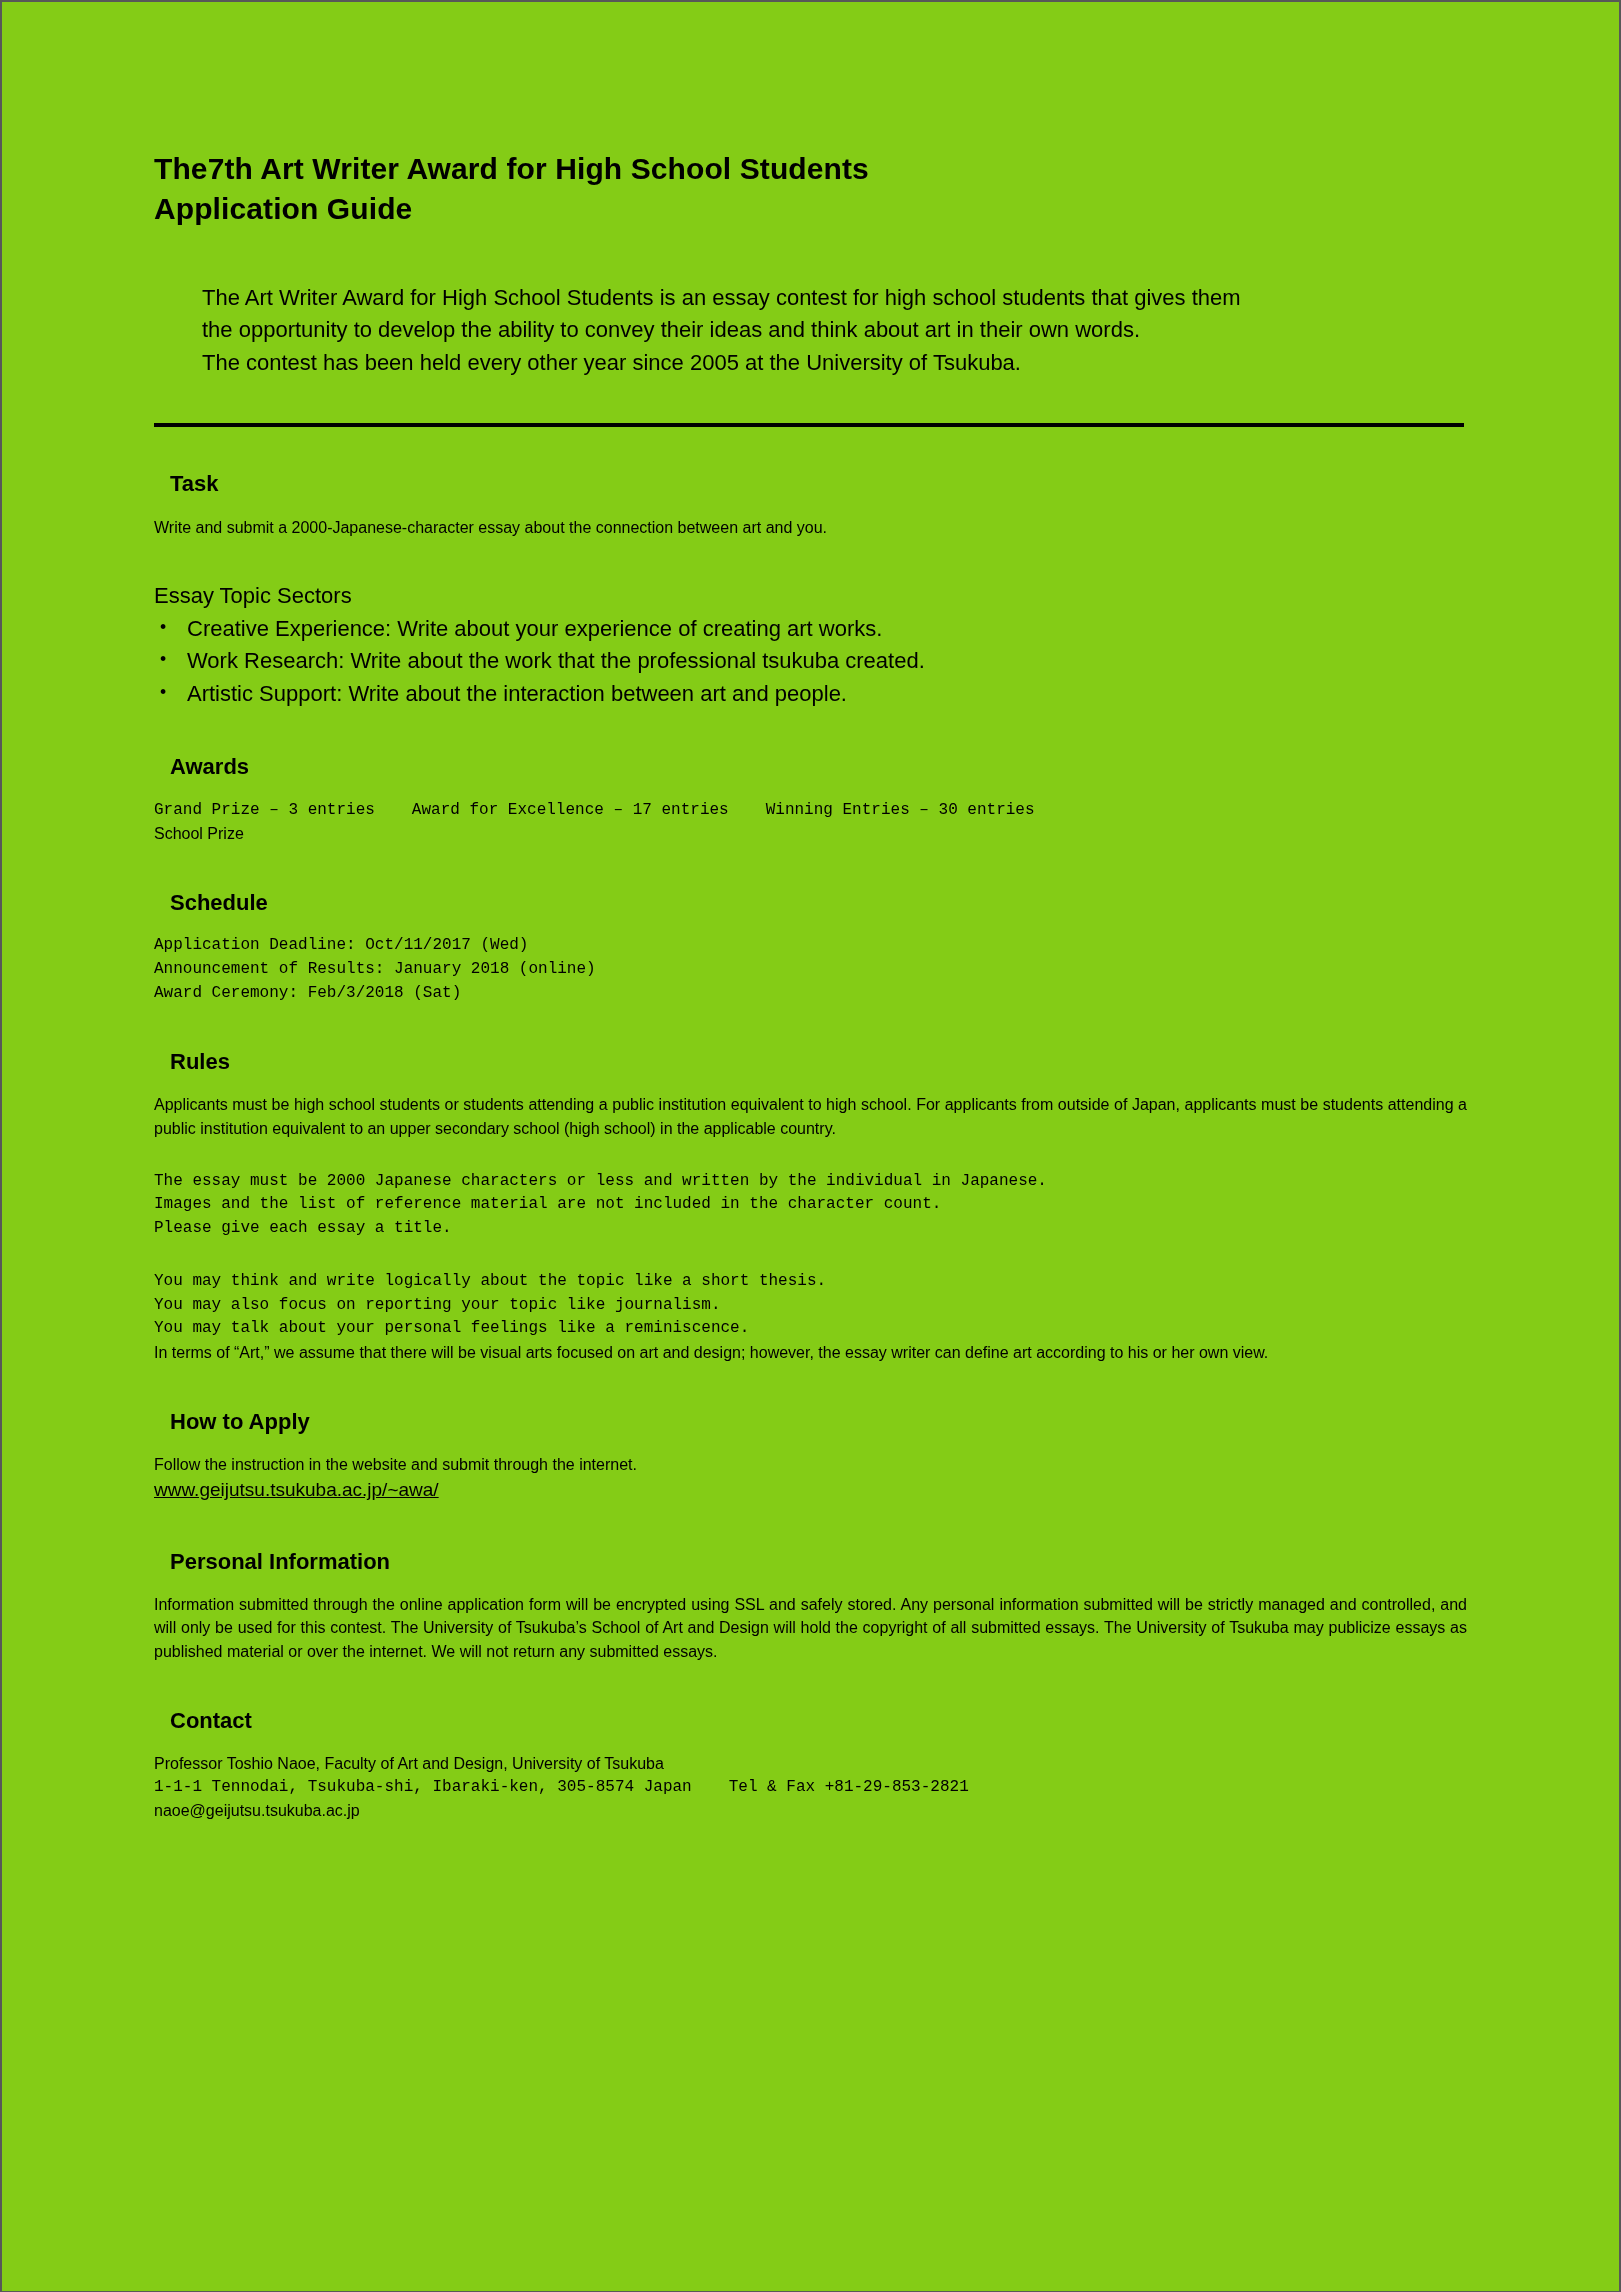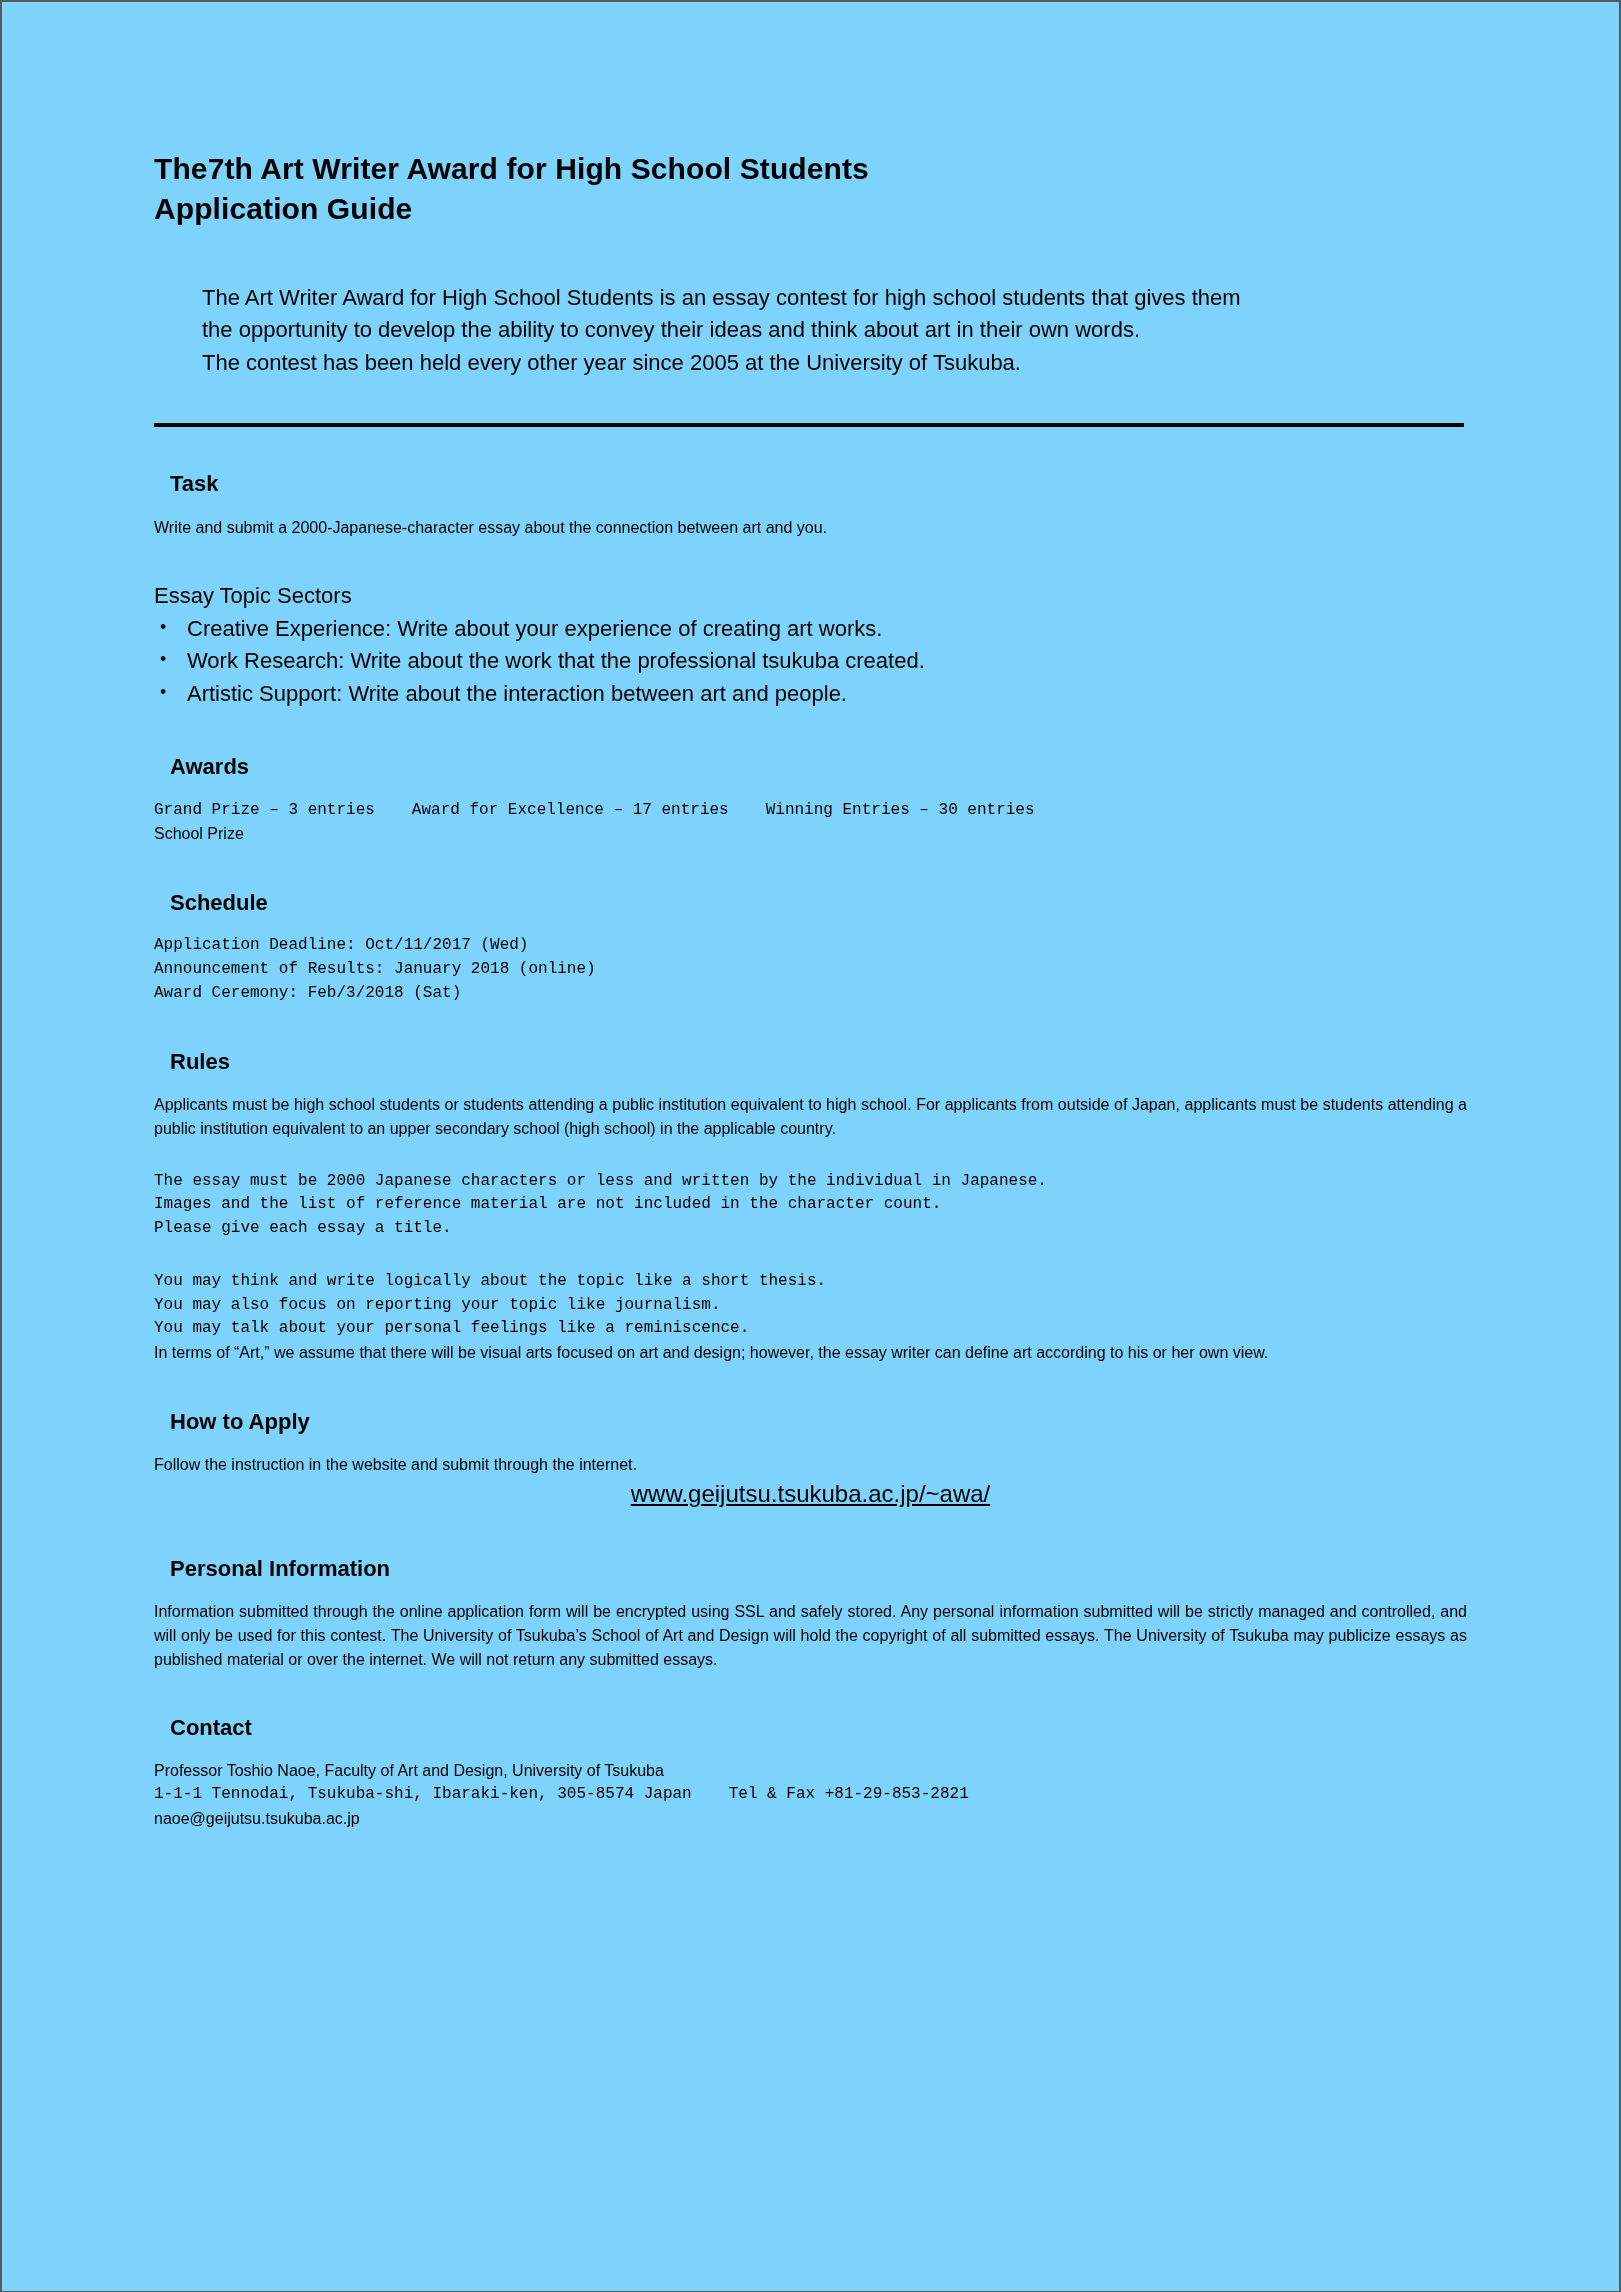--- a/index.html
+++ b/index.html
@@ -4,21 +4,21 @@
 <style>
   html, body {
     margin: 0;
     padding: 0;
     background: #ffffff;
   }
   .page {
     position: relative;
     width: 1621px;
     height: 2293px;
-    background: #7dd3fc;
+    background: #84cc16;
     border: 2.9px solid #585858;
     box-sizing: border-box;
     overflow: hidden;
     font-family: "Liberation Sans", sans-serif;
     color: #000000;
   }
   .content {
     position: absolute;
     left: 152px;
     top: 147px;
@@ -102,26 +102,25 @@
     font-size: 16px;
     line-height: 1.48;
     white-space: pre;
     font-family: Liberation Mono, monospace;
   }
   .awards-row .award-item { display: inline; }
   .awards-gap { display: inline-block; width: 37px; }
 
   
   .url-link {
-    font-size: 24px;
+    font-size: 19px;
     line-height: 1.48;
     text-decoration: underline;
     color: #000000;
     display: block;
-    text-align: center;
   }
 </style>
 </head>
 <body>
 
 <div class="page">
   <div class="content">
 
     <h1 class="doc-title">
       <span class="line">The7th Art Writer Award for High School Students</span>

